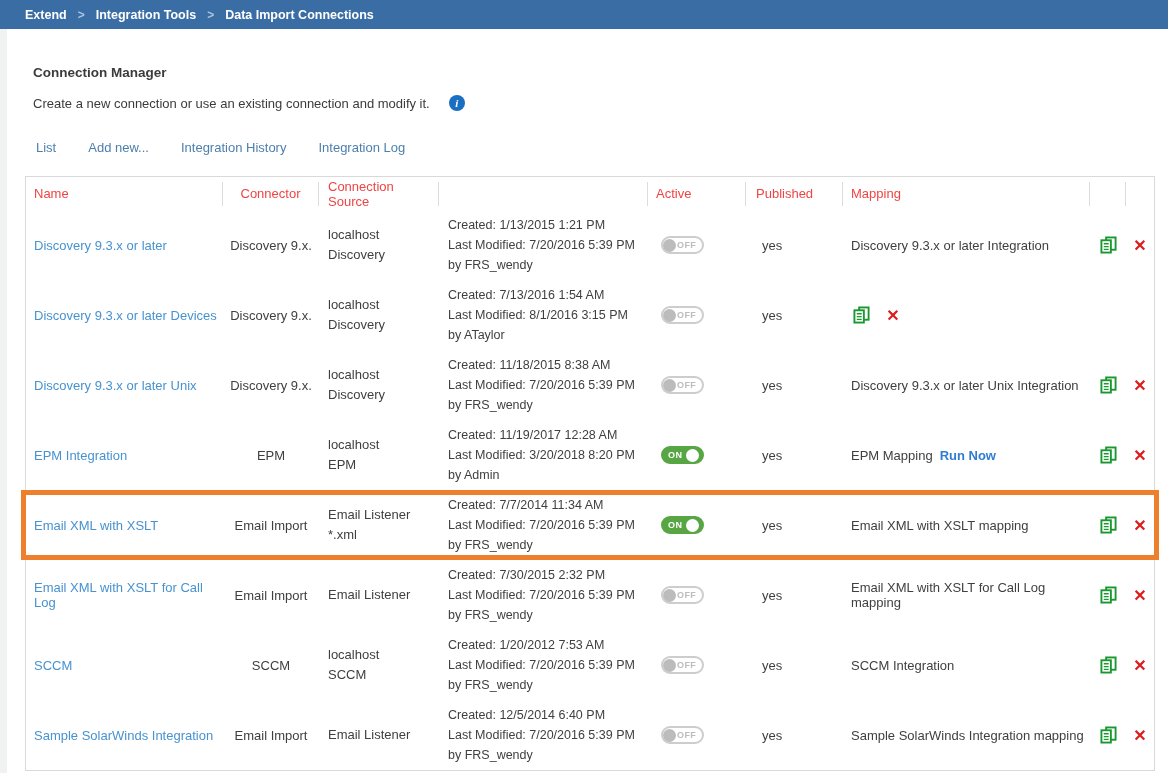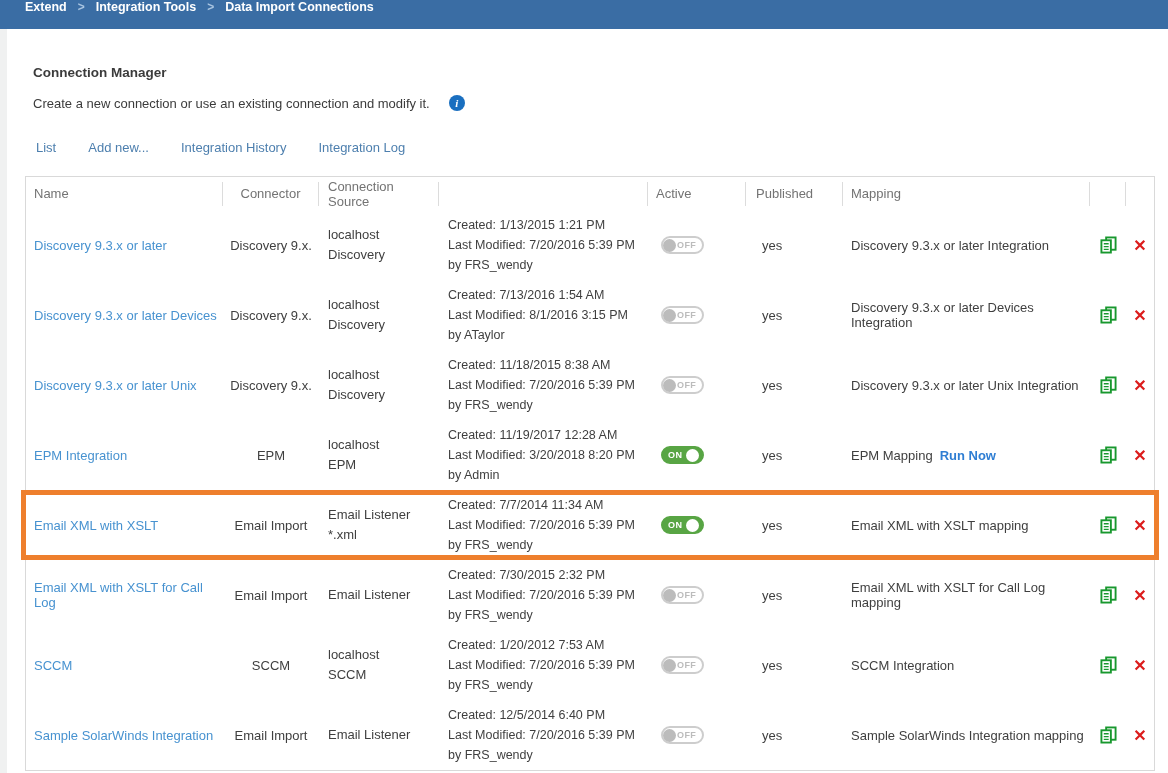--- a/index.html
+++ b/index.html
@@ -9,21 +9,21 @@
     background:#ffffff;
     position:relative;
     overflow:hidden;
   }
   
   .left-strip { position:absolute; left:0; top:29px; width:7px; height:744px; background:#f0f1f1; }
 
   
   .breadcrumb {
     height:29px; background:#3a6da4;
-    display:flex; padding-left:25px; gap:11px;
+    display:flex; align-items:center; padding-left:25px; gap:11px;
     position:relative; z-index:3;
   }
   .crumb { color:#ffffff; font-weight:bold; font-size:12.5px; cursor:pointer; }
   .crumb-sep { color:#a9c5e1; font-weight:bold; font-size:12px; }
 
   
   .page-title { margin:36px 0 0 33px; font-size:13.5px; font-weight:bold; color:#3b3b3b; }
   .page-desc { margin:15px 0 0 33px; font-size:13px; color:#3b3b3b; display:flex; align-items:center; gap:19px; }
   .info-icon {
     width:16px; height:16px; border-radius:50%; background:#1a6fc0; color:#fff;
@@ -33,21 +33,21 @@
   }
 
   
   .nav-links { margin:29px 0 0 36px; display:flex; gap:32px; font-size:13px; }
   .nav-link { color:#4d7fae; cursor:pointer; }
 
   
   .table { margin:21px 0 0 25px; width:1130px; border:1px solid #d9d9d9; background:#fff; }
   .thead { display:flex; height:33px; align-items:center; }
   .th {
-    font-size:13px; color:#737373; height:24px;
+    font-size:13px; color:#ef4444; height:24px;
     display:flex; align-items:center; border-right:1px solid #dcdcdc;
   }
   .th:last-child { border-right:none; }
 
   .c-name      { width:197px; padding-left:8px; }
   .c-connector { width:96px;  justify-content:center; text-align:center; }
   .c-source    { width:120px; padding-left:9px; }
   .c-dates     { width:209px; padding-left:9px; }
   .c-active    { width:98px;  padding-left:8px; }
   .c-published { width:97px;  padding-left:10px; }
@@ -184,24 +184,20 @@
       <div>Last Modified: 8/1/2016 3:15 PM</div>
       <div>by ATaylor</div>
     </div>
     <div class="cell c-active">
       <span class="toggle off">
         <span class="t-label">OFF</span>
         <span class="knob"></span>
       </span>
     </div>
     <div class="cell c-published">yes</div>
-    <div class="cell c-mapping">
-      <span>Discovery 9.3.x or later Devices Integration</span>
-
-    </div>
     <div class="cell c-copy">
       <span class="copy-btn">
         <svg width="17" height="18" viewBox="0 0 18 19" aria-hidden="true">
           <rect x="6.5" y="1.5" width="10" height="13" fill="#ffffff" stroke="#18982e" stroke-width="2"></rect>
           <rect x="1.5" y="4.5" width="10" height="13" fill="#ffffff" stroke="#18982e" stroke-width="2"></rect>
           <path d="M4 8.2h5.2 M4 11.2h5.2 M4 14.2h5.2" stroke="#18982e" stroke-width="1.4" fill="none"></path>
         </svg>
       </span>
     </div>
     <div class="cell c-delete">

